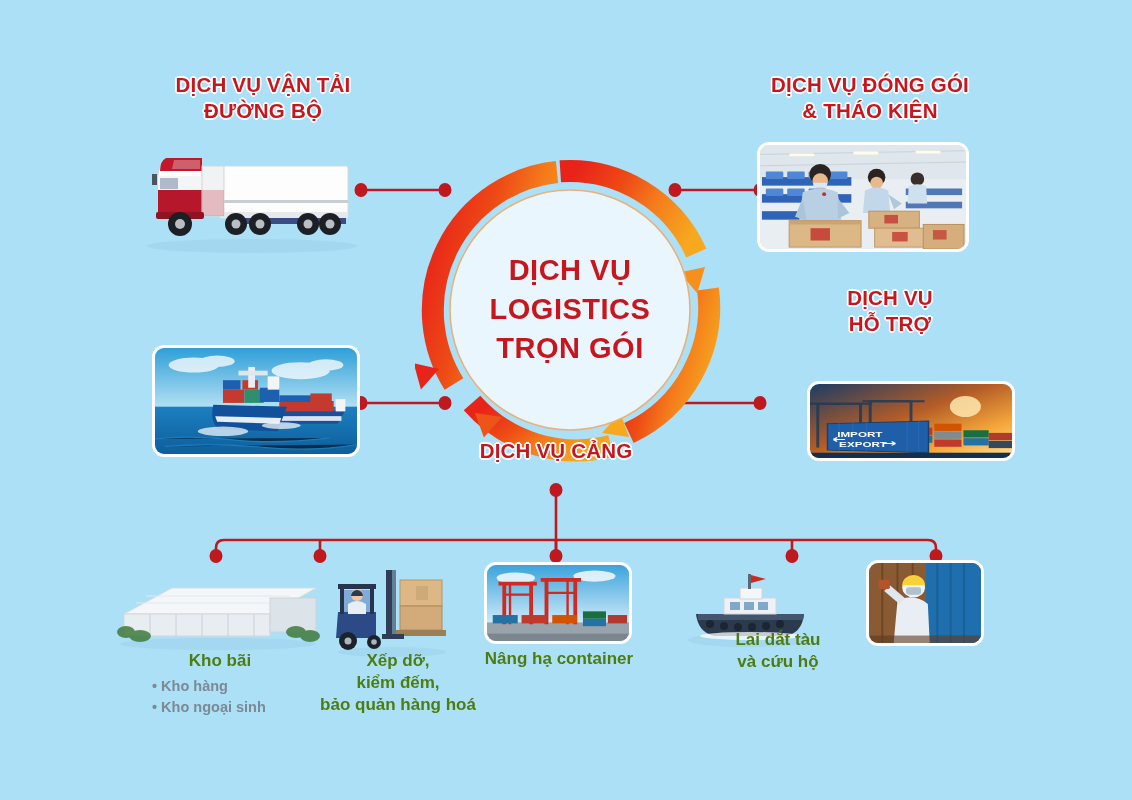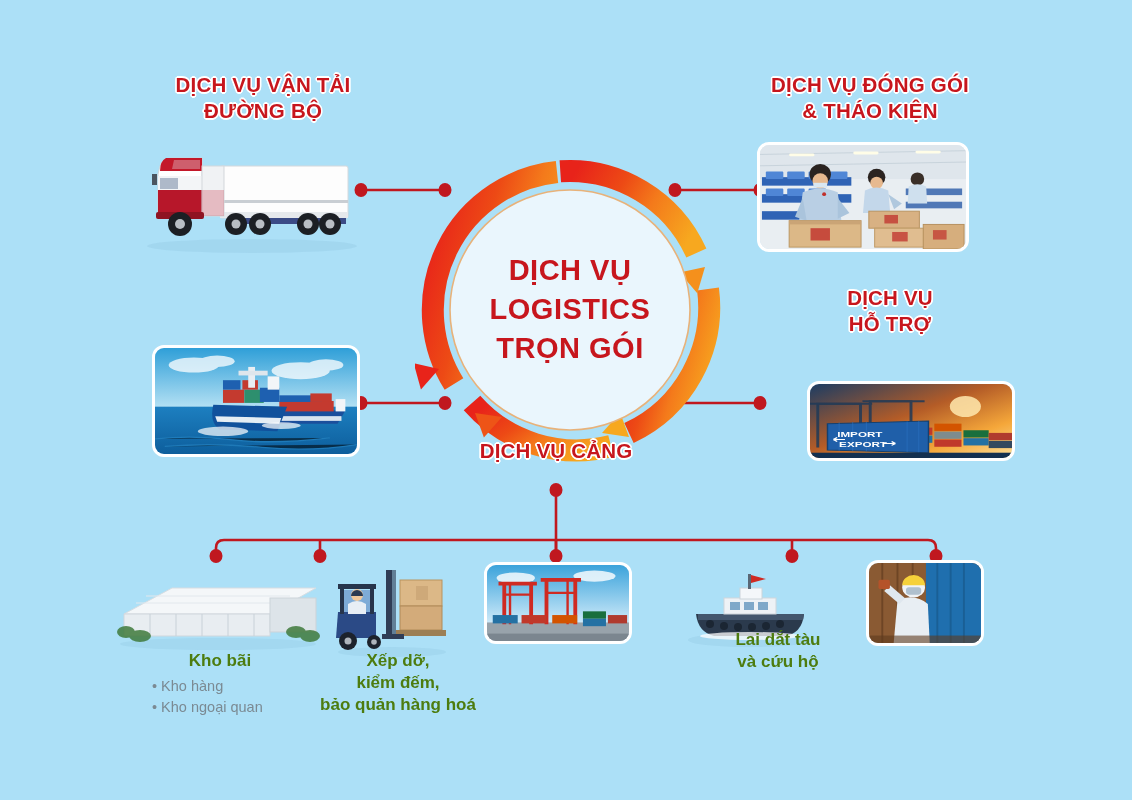--- a/index.html
+++ b/index.html
@@ -42,20 +42,21 @@
     white-space: pre-line;
     user-select: none;
   }
   .bullet-list {
     position: absolute;
     color: #7b8a93;
     font-size: 14.5px;
     line-height: 1.45;
     text-align: left;
     user-select: none;
+    font-weight: bold;
   }
   .bullet-list div::before { content: "• "; }
 
   
   #center-wrap { left: 415px; top: 155px; width: 310px; height: 310px; }
   #center-text {
     position: absolute;
     left: 50%; top: 50%;
     transform: translate(-50%, -50%);
     width: 240px;
@@ -538,25 +539,26 @@
         <path d="M32,44 L16,30 L22,24 L38,38 Z" fill="#dfe7ee"></path>
         <rect x="10" y="18" width="12" height="10" rx="2" fill="#b5532a"></rect>
       </g>
       <rect y="78" width="118" height="8" fill="#5d3a1e" opacity=".6"></rect>
     </svg>
   </div>
 
   <div class="sub-label" style="left:132px; top:650px; width:176px;">Kho bãi</div>
   <div class="bullet-list" style="left:152px; top:676px; width:170px;">
     <div>Kho hàng</div>
-    <div>Kho ngoại quan</div>
+    <div>Kho ngoại sinh</div>
   </div>
 
   <div class="sub-label" style="left:298px; top:650px; width:200px;">Xếp dỡ,
 kiểm đếm,
 bảo quản hàng hoá</div>
 
+  <div class="sub-label" style="left:468px; top:648px; width:182px;">Nâng hạ container</div>
 
   <div class="sub-label" style="left:700px; top:629px; width:156px;">Lai dắt tàu
 và cứu hộ</div>
 
 
 </div>
 
 </body></html>

